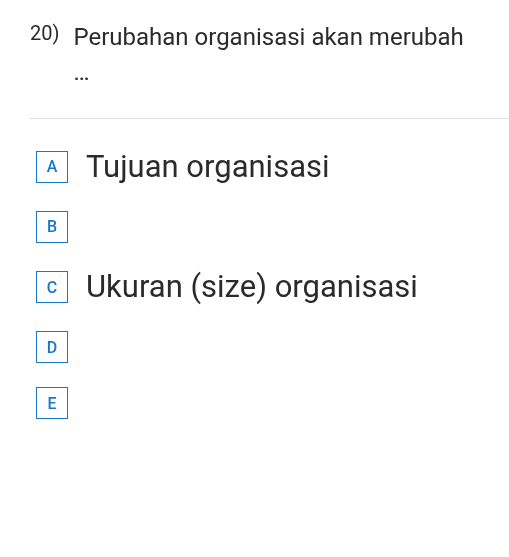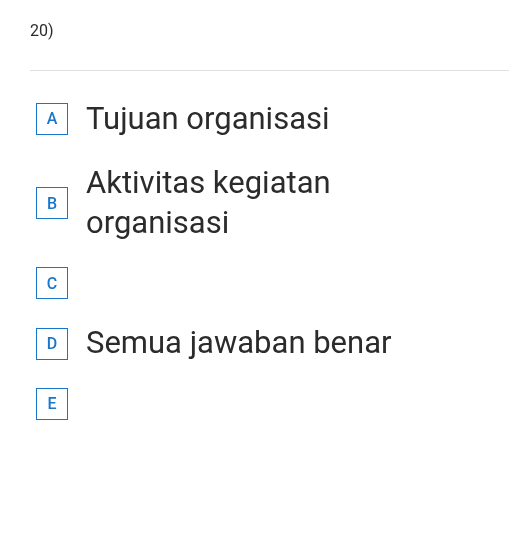--- a/index.html
+++ b/index.html
@@ -14,21 +14,21 @@
       width: 509px;
       padding: 20px 30px 30px 30px;
     }
     .question-row {
       display: flex;
       align-items: flex-start;
       gap: 14px;
       margin-bottom: 28px;
     }
     .question-number {
-      font-size: 16px;
+      font-size: 20px;
       color: #2b2b2b;
       flex-shrink: 0;
       line-height: 1.35;
     }
     .question-text {
       font-size: 24px;
       color: #2b2b2b;
       line-height: 1.45;
     }
     .divider {
@@ -65,36 +65,36 @@
       font-size: 31px;
       color: #2b2b2b;
       line-height: 1.3;
     }
   </style>
 </head>
 <body>
 
 <div class="question-row">
   <div class="question-number">20)</div>
+  <div class="question-text">Perubahan organisasi akan merubah …</div>
 </div>
 
 <hr class="divider">
 
 <div class="options">
   <div class="option">
     <div class="option-letter">A</div>
     <div class="option-text">Tujuan organisasi</div>
   </div>
   <div class="option">
     <div class="option-letter">B</div>
-    <div class="option-text">Aktivitas kegiatan organisasi</div>
   </div>
   <div class="option">
     <div class="option-letter">C</div>
+    <div class="option-text">Ukuran (size) organisasi</div>
   </div>
   <div class="option">
     <div class="option-letter">D</div>
-    <div class="option-text">Semua jawaban benar</div>
   </div>
   <div class="option">
     <div class="option-letter">E</div>
   </div>
 </div>
 
 </body></html>

